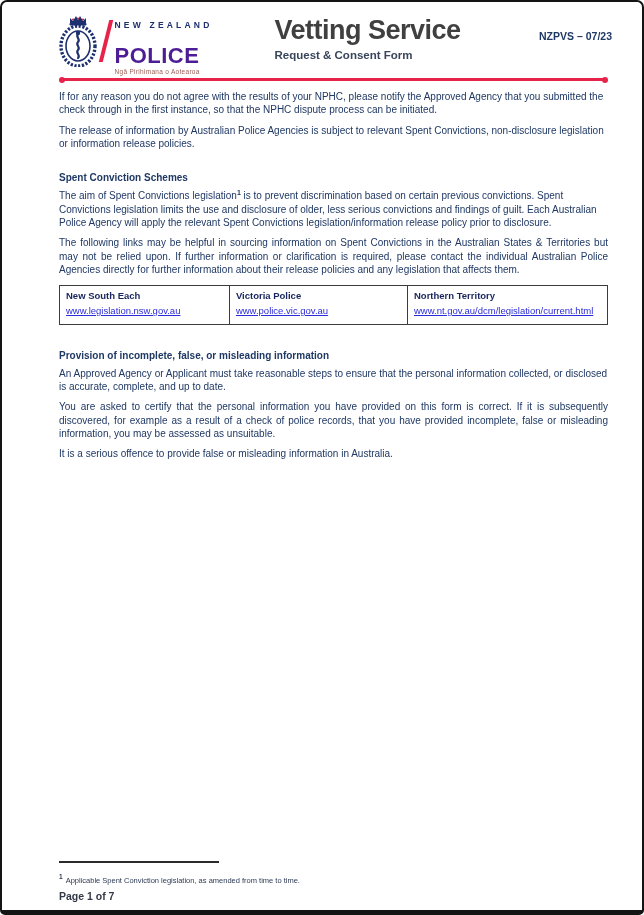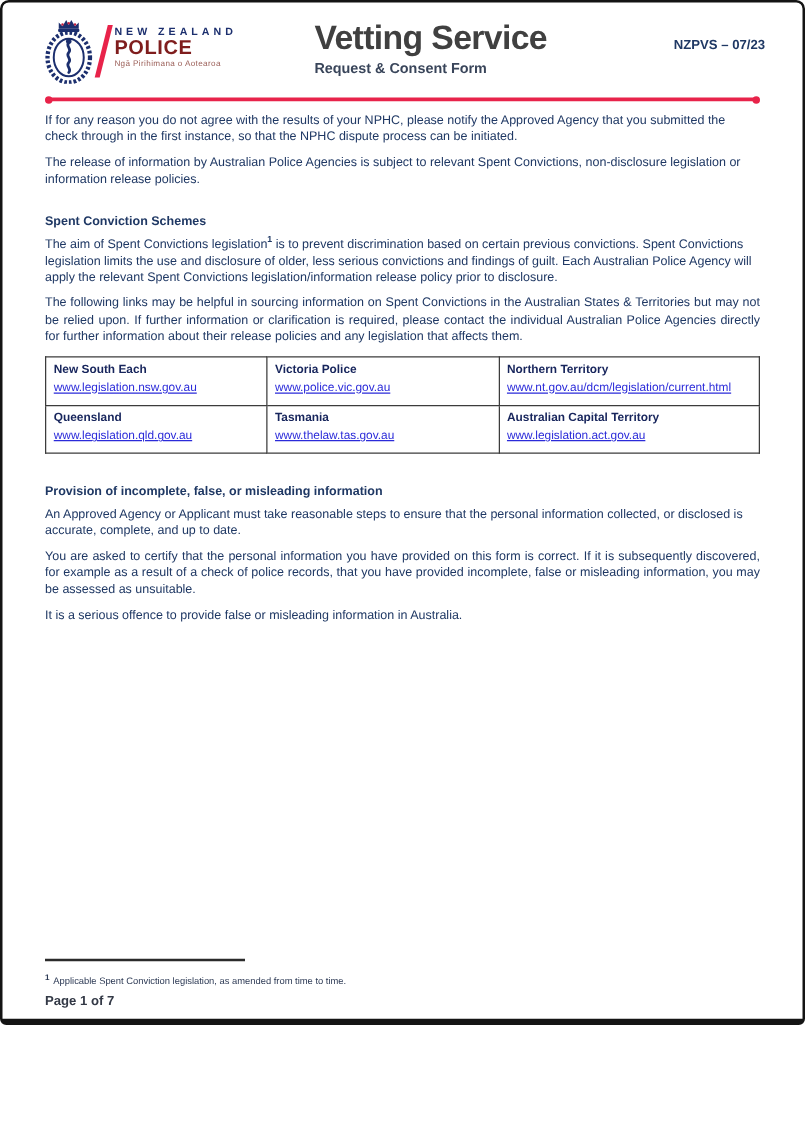--- a/index.html
+++ b/index.html
@@ -2,27 +2,28 @@
 <html><head>
 <meta charset="utf-8">
 <style>
   * { margin: 0; padding: 0; box-sizing: border-box; }
   html, body { background: #ffffff; }
   body {
     font-family: "Liberation Sans", sans-serif;
     width: 644px; height: 915px;
   }
   .page {
-    width: 644px; height: 820px;
+    width: 644px; height: 915px;
     background: #ffffff;
     border: 2px solid #141414;
     border-bottom-width: 5px;
     border-radius: 7px 7px 5px 5px;
     display: flex; flex-direction: column;
     overflow: hidden;
+    padding-left: 23px;
   }
 
   
   .header {
     display: flex; align-items: flex-start;
     padding: 12px 30px 0 30px;
     height: 72px;
   }
   .logo { display: flex; align-items: flex-start; }
   .crest { width: 45px; height: 52px; margin-top: 1px; }
@@ -30,22 +31,22 @@
     width: 3.5px; height: 42px; background: #e8234a;
     transform: skewX(-14deg);
     margin: 6px 7px 0 4px;
   }
   .logo-text { display: flex; flex-direction: column; margin-top: 6px; }
   .logo-country {
     font-size: 8.5px; font-weight: bold; letter-spacing: 3.2px;
     color: #1c2f6e;
   }
   .logo-police {
-    font-size: 16px; font-weight: bold; letter-spacing: 0.5px;
-    color: #7f1d1d; line-height: 1.0; margin-top: 1px;
+    font-size: 22px; font-weight: bold; letter-spacing: 0.5px;
+    color: #4c1d95; line-height: 1.0; margin-top: 15px;
   }
   .logo-maori {
     font-size: 6.5px; color: #9b5f58; margin-top: 1px; letter-spacing: 0.3px;
   }
   .title-block { margin-left: 62px; margin-top: 2px; }
   .doc-title {
     font-size: 27px; font-weight: bold; color: #404040;
     letter-spacing: -0.5px; line-height: 1.1;
   }
   .doc-subtitle {
@@ -195,34 +196,20 @@
           </td>
           <td class="c2">
             <div class="cell-name">Victoria Police</div>
             <a class="cell-link">www.police.vic.gov.au</a>
           </td>
           <td class="c3">
             <div class="cell-name">Northern Territory</div>
             <a class="cell-link">www.nt.gov.au/dcm/legislation/current.html</a>
           </td>
         </tr>
-        <tr>
-          <td class="c1">
-            <div class="cell-name">Queensland</div>
-            <a class="cell-link">www.legislation.qld.gov.au</a>
-          </td>
-          <td class="c2">
-            <div class="cell-name">Tasmania</div>
-            <a class="cell-link">www.thelaw.tas.gov.au</a>
-          </td>
-          <td class="c3">
-            <div class="cell-name">Australian Capital Territory</div>
-            <a class="cell-link">www.legislation.act.gov.au</a>
-          </td>
-        </tr>
       </tbody>
     </table>
 
     <h3>Provision of incomplete, false, or misleading information</h3>
     <p>An Approved Agency or Applicant must take reasonable steps to ensure that the personal information collected, or disclosed is accurate, complete, and up to date.</p>
     <p class="justify">You are asked to certify that the personal information you have provided on this form is correct. If it is subsequently discovered, for example as a result of a check of police records, that you have provided incomplete, false or misleading information, you may be assessed as unsuitable.</p>
     <p>It is a serious offence to provide false or misleading information in Australia.</p>
 
     <div class="spacer"></div>
   </div>

